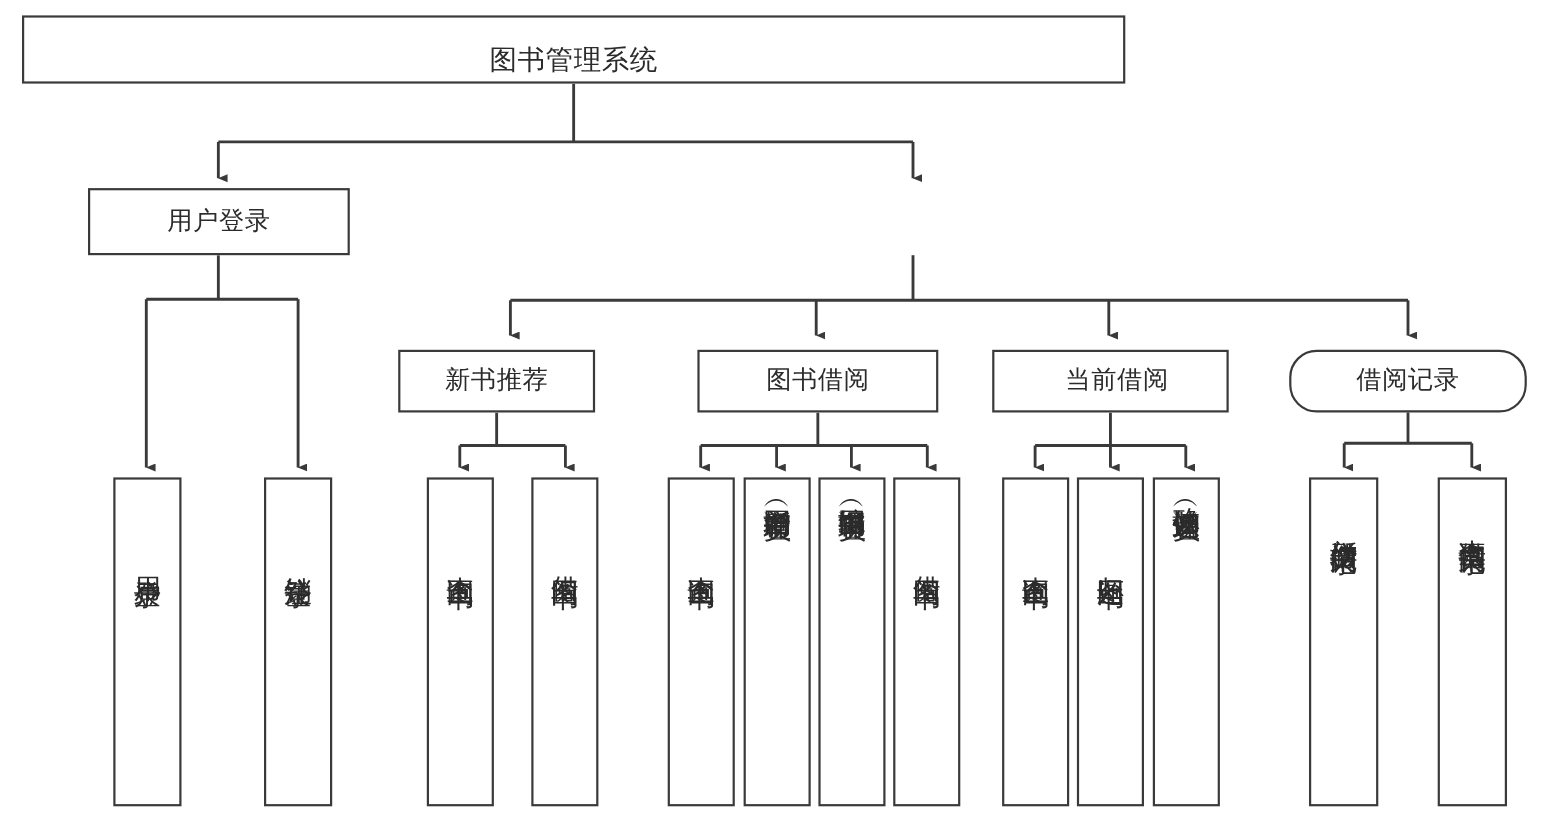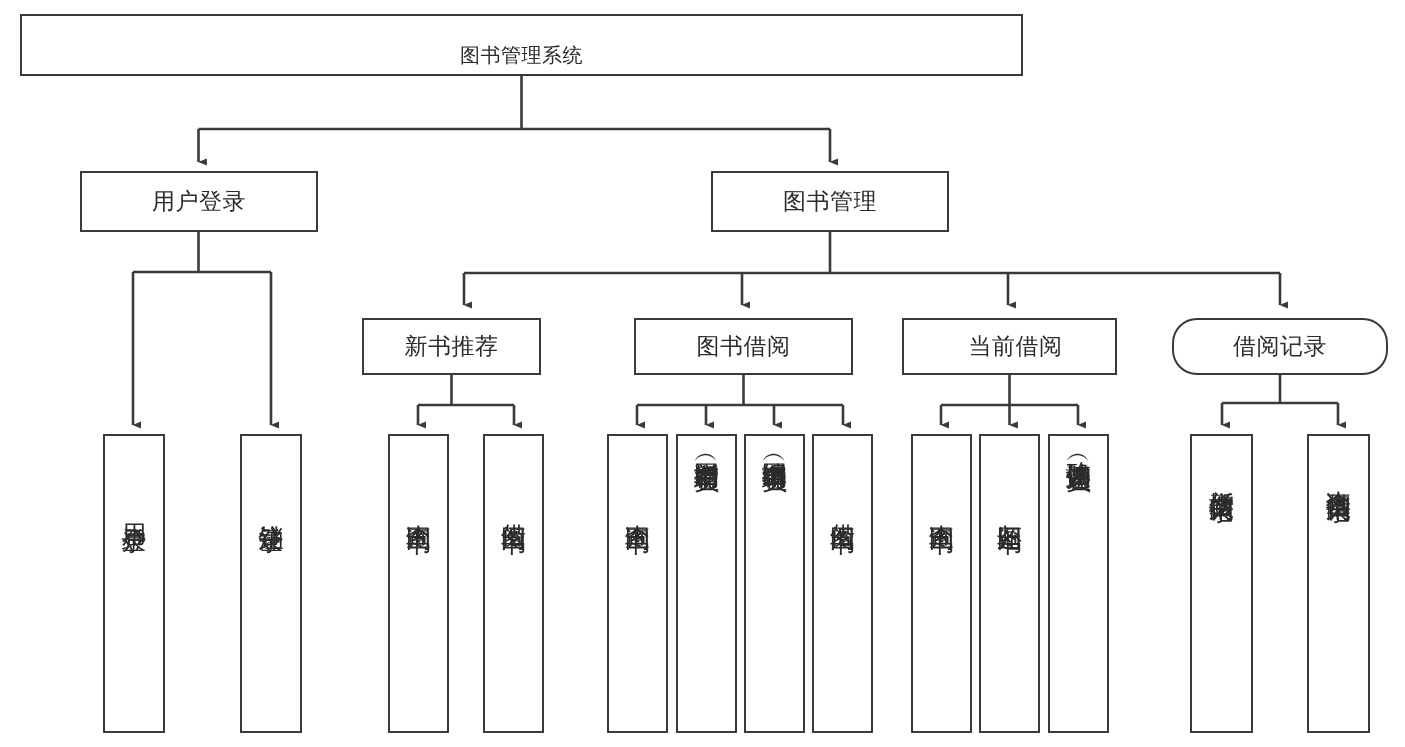--- a/index.html
+++ b/index.html
@@ -42,21 +42,21 @@
     text-align: center;
     line-height: 1.12;
     white-space: nowrap;
   }
   
   .node.horiz .node-label {
     font-size: 23px;
     letter-spacing: 0.5px;
   }
   .node.root .node-label {
-    font-size: 20px;
+    font-size: 25px;
     margin-top: 20px;
   }
   
   .node.vert {
     align-items: flex-start;
     padding-top: 6px;
   }
   .node.vert .node-label {
     writing-mode: vertical-rl;
     text-orientation: upright;
@@ -138,23 +138,20 @@
     </g>
   </svg>
 
   <div class="node horiz root" style="left:20px; top:14px; width:1003px; height:62px;">
     <span class="node-label">图书管理系统</span>
   </div>
 
   <div class="node horiz" style="left:80px; top:171px; width:238px; height:61px;">
     <span class="node-label">用户登录</span>
   </div>
-  <div class="node horiz" style="left:711px; top:171px; width:238px; height:61px;">
-    <span class="node-label">图书管理</span>
-  </div>
 
   <div class="node horiz" style="left:362px; top:318px; width:179px; height:57px;">
     <span class="node-label">新书推荐</span>
   </div>
   <div class="node horiz" style="left:634px; top:318px; width:219px; height:57px;">
     <span class="node-label">图书借阅</span>
   </div>
   <div class="node horiz" style="left:902px; top:318px; width:215px; height:57px;padding-left:12px;">
     <span class="node-label">当前借阅</span>
   </div>

